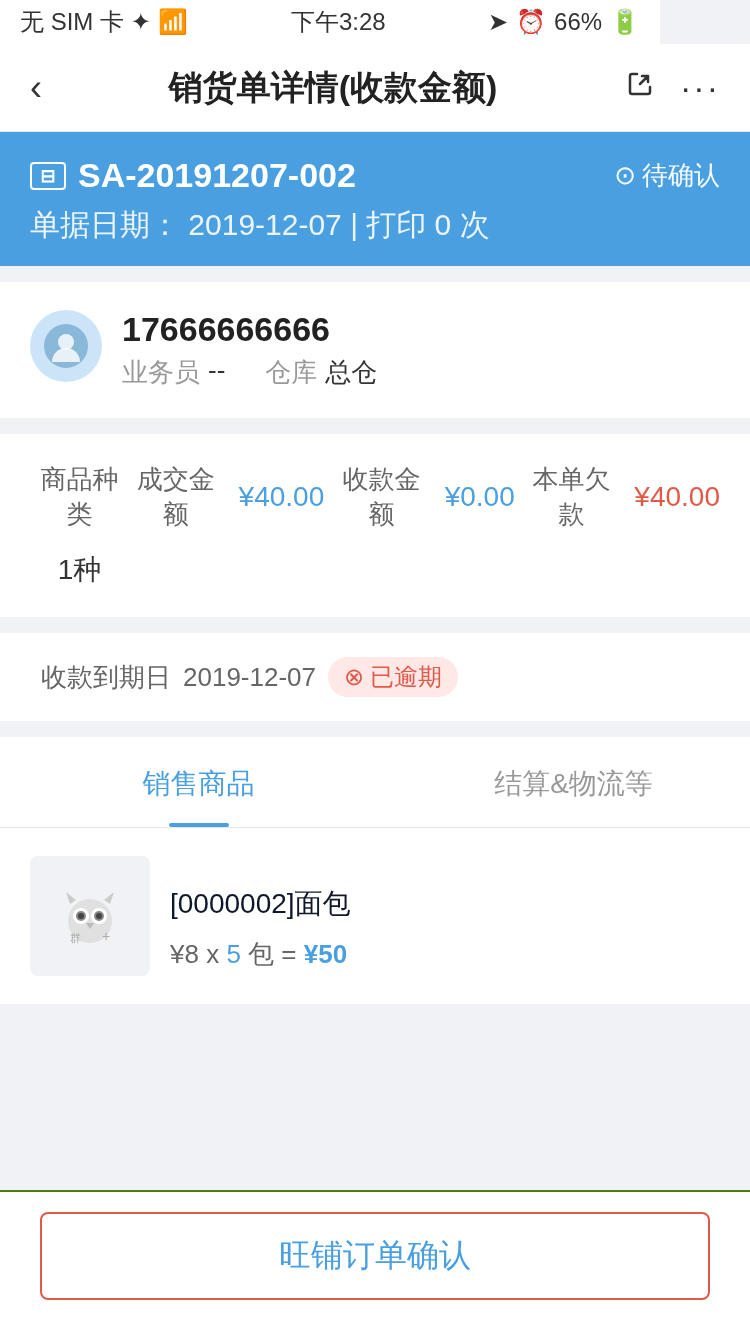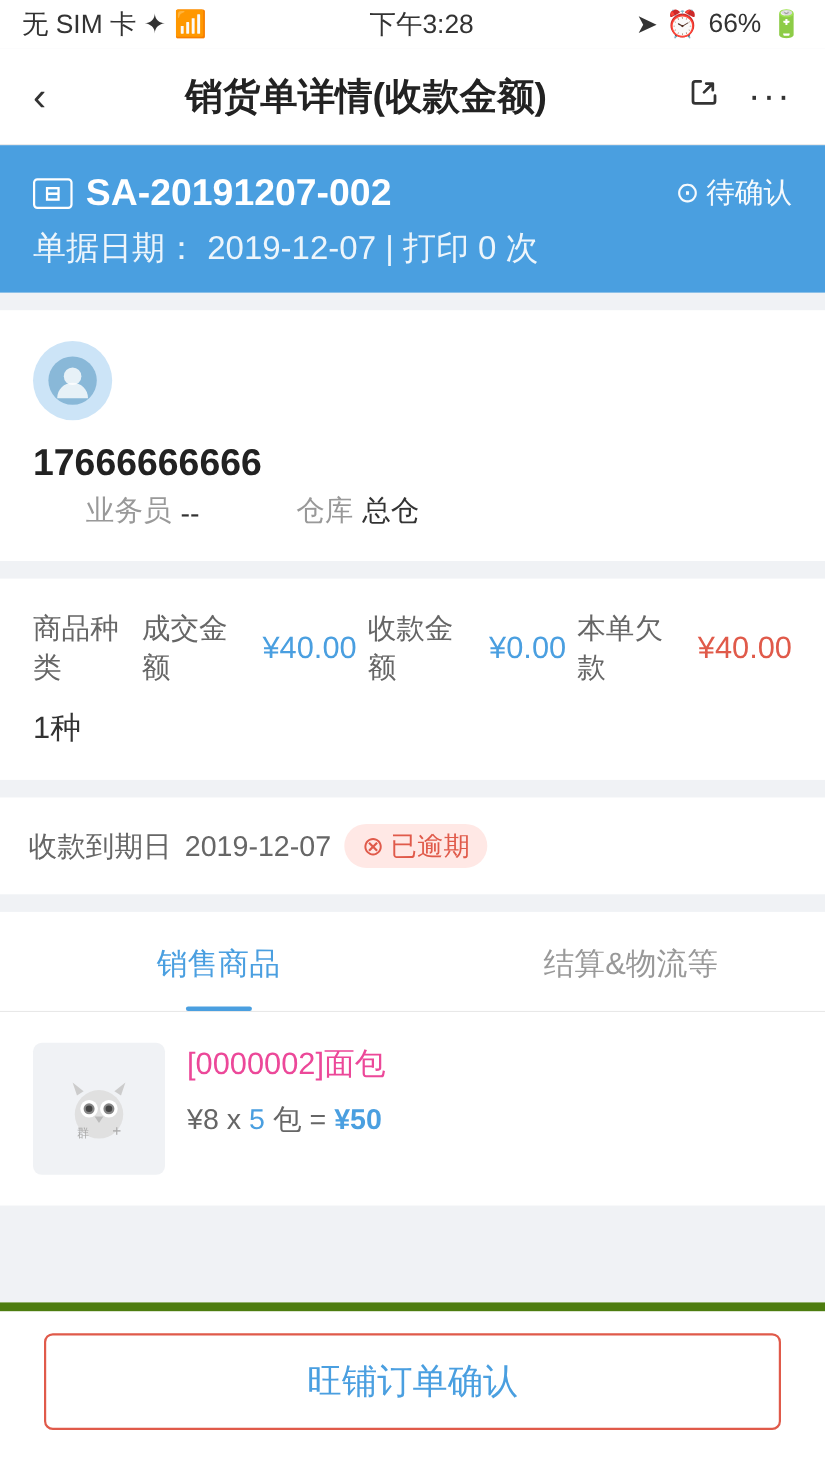--- a/index.html
+++ b/index.html
@@ -8,21 +8,21 @@
       width: 750px;
       min-height: 1334px;
       font-family: -apple-system, "PingFang SC", "Helvetica Neue", Arial, sans-serif;
       background: #f0f2f5;
       color: #333;
       font-size: 28px;
     }
 
     
     .status-bar {
-      width: 750px;
+      width: 660px;
       height: 44px;
       background: #fff;
       display: flex;
       align-items: center;
       justify-content: space-between;
       padding: 0 20px;
       font-size: 24px;
       font-weight: 500;
     }
     .status-left { display: flex; align-items: center; gap: 8px; }
@@ -103,21 +103,20 @@
       background: #fff;
       margin-top: 16px;
       padding: 28px 30px;
     }
 
     
     .customer-row {
       display: flex;
       align-items: flex-start;
       gap: 20px;
-      flex-direction: column;
     }
     .avatar {
       width: 72px;
       height: 72px;
       border-radius: 50%;
       background: #cce4f7;
       display: flex;
       align-items: center;
       justify-content: center;
       flex-shrink: 0;
@@ -145,32 +144,33 @@
       color: #666;
       margin-bottom: 14px;
     }
     .customer-meta {
       display: flex;
       align-items: center;
       gap: 40px;
       font-size: 26px;
       color: #666;
     }
-    .meta-item { display: flex; align-items: flex-end; gap: 8px; margin-left: 48px; }
+    .meta-item { display: flex; align-items: flex-start; gap: 8px; }
     .meta-label { color: #999; }
     .meta-value { color: #333; }
 
     
     .summary-section {
       background: #fff;
       margin-top: 16px;
       padding: 28px 30px;
       display: flex;
       align-items: flex-start;
       justify-content: space-between;
+      text-align: center;
     }
     .summary-left { font-size: 26px; color: #666; }
     .summary-left-value { color: #333; font-size: 28px; margin-top: 19px; }
     .summary-right {
       display: flex;
       flex-direction: row;
       align-items: flex-end;
       gap: 10px;
     }
     .summary-item {
@@ -180,21 +180,21 @@
       font-size: 26px;
       color: #666;
     }
     .summary-amount { color: #4a9fe0; font-size: 28px; font-weight: 500; }
     .summary-amount-red { color: #e05a4a; font-size: 28px; font-weight: 500; }
 
     
     .due-section {
       background: #fff;
       margin-top: 16px;
-      padding: 24px 26px;
+      padding: 24px 41px;
       display: flex;
       align-items: center;
       gap: 12px;
       font-size: 26px;
       color: #666;
     }
     .overdue-badge {
       background: #ffe8e5;
       color: #e05a4a;
       border-radius: 20px;
@@ -264,23 +264,24 @@
       display: flex;
       flex-direction: column;
       align-items: center;
       justify-content: center;
       gap: 4px;
       color: #bbb;
     }
     .product-info { flex: 1; }
     .product-name {
       font-size: 28px;
-      color: #ec4899;
+      color: #0f172a;
       margin-bottom: 14px;
       font-weight: 500;
+      margin-top: 29px;
     }
     .product-price {
       font-size: 26px;
       color: #666;
     }
     .product-price-highlight { color: #4a9fe0; font-weight: 600; }
     .product-qty { color: #4a9fe0; }
 
     
     .content-empty {
@@ -289,21 +290,21 @@
     }
 
     
     .bottom-bar {
       position: fixed;
       bottom: 0;
       left: 0;
       width: 750px;
       background: #fff;
       padding: 20px 40px 34px;
-      border-top: 8px solid #4d7c0f;
+      border-top: 2px solid #4d7c0f;
     }
     .confirm-btn {
       width: 100%;
       height: 88px;
       border: 2px solid #e05a4a;
       background: #fff;
       color: #4a9fe0;
       font-size: 32px;
       font-weight: 500;
       border-radius: 8px;

